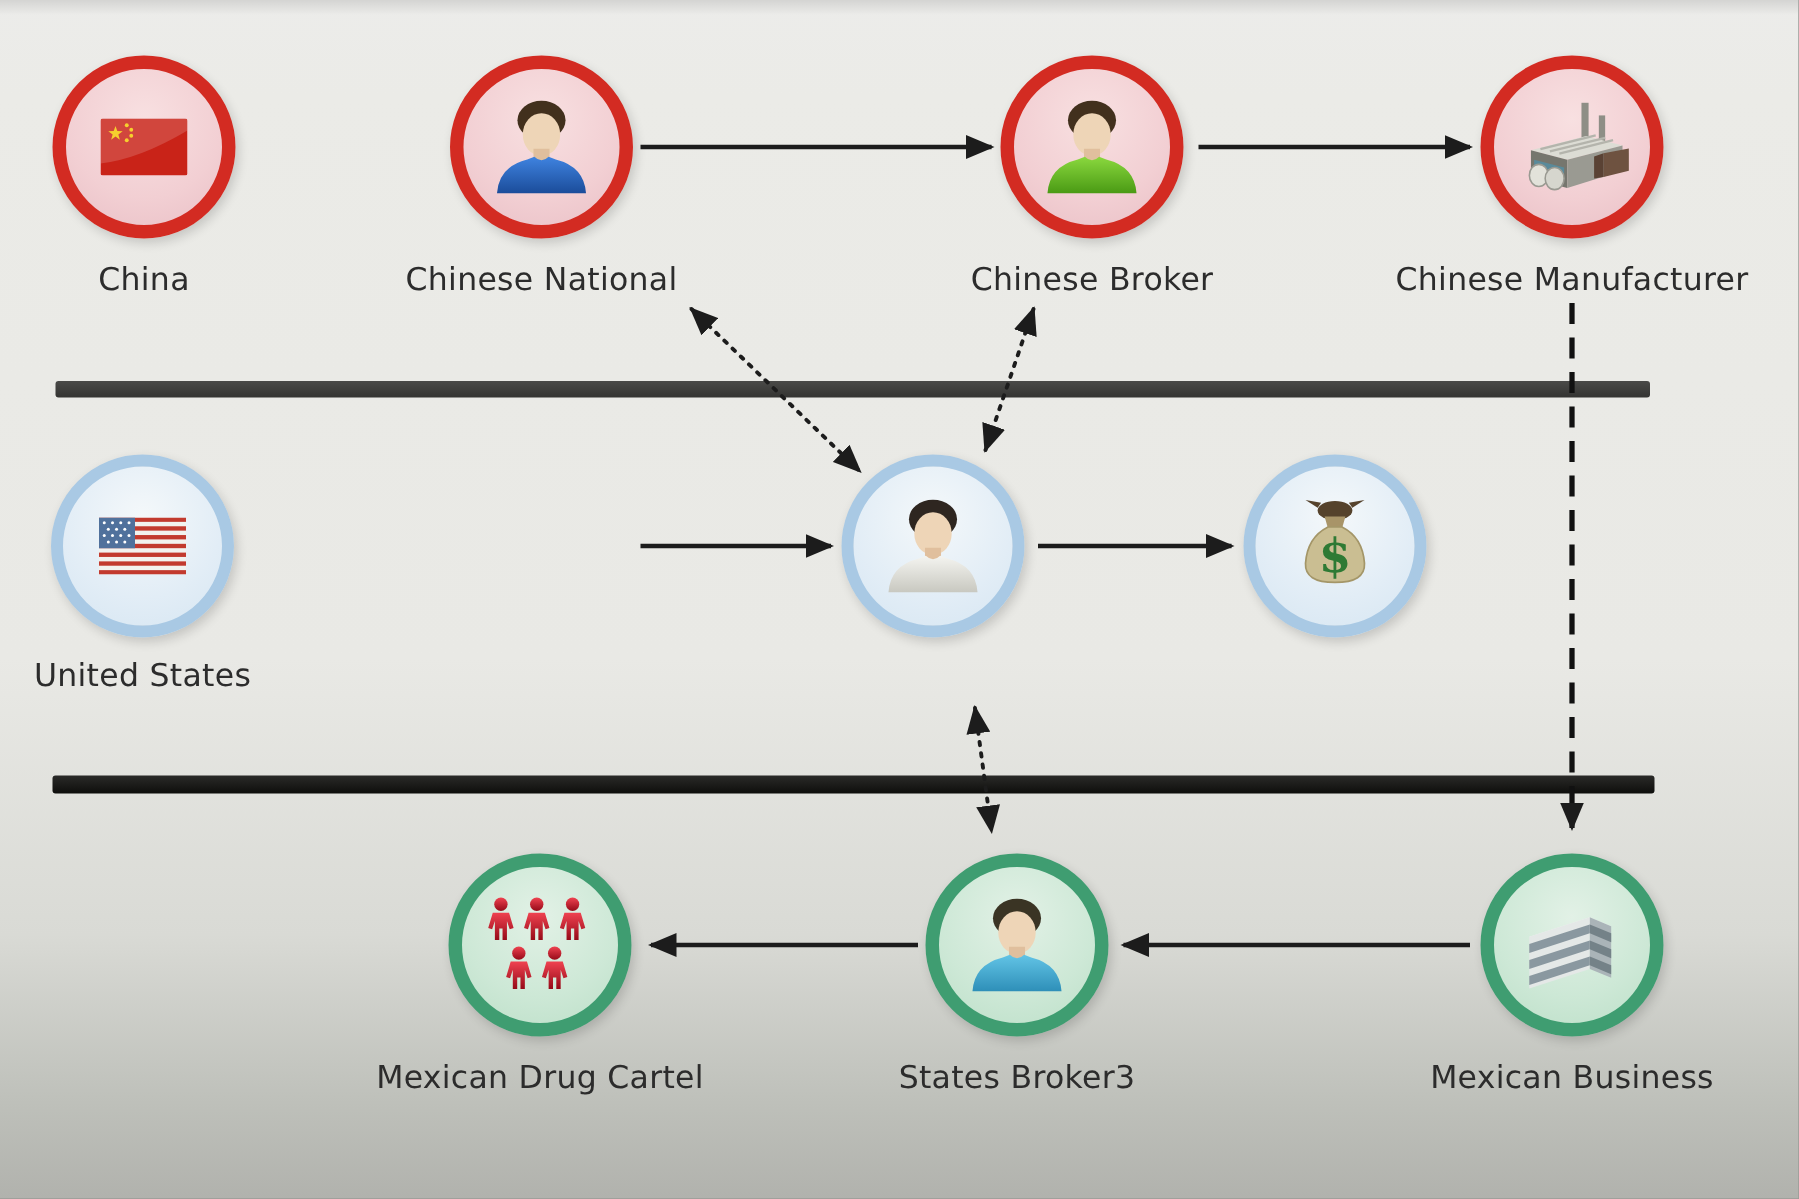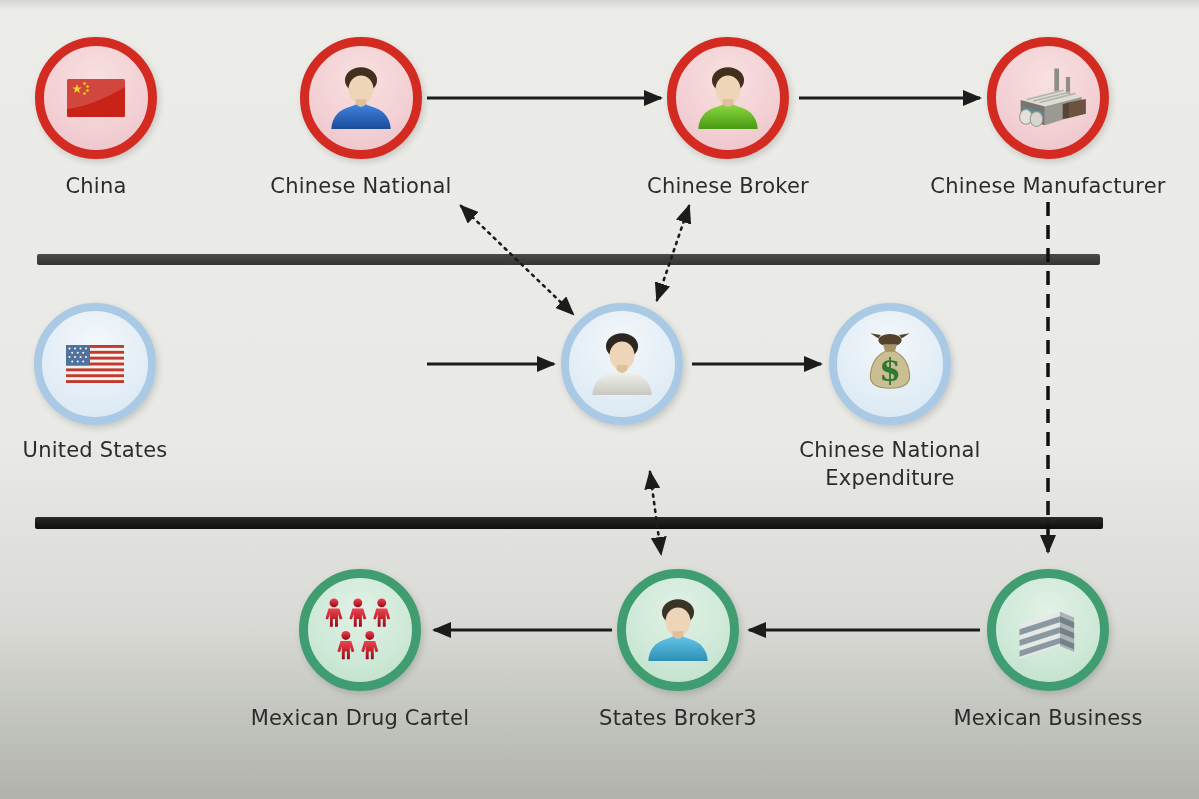--- a/index.html
+++ b/index.html
@@ -169,21 +169,20 @@
     <div class="node-circle ring-blue">
       <svg viewBox="0 0 64 64" width="74" height="74">
         <path d="M22,10 L15,5.5 L24,7 Z" fill="#55422c"></path>
         <path d="M42,10 L49,5.5 L40,7 Z" fill="#55422c"></path>
         <ellipse cx="32" cy="11.5" rx="10" ry="5.5" fill="#55422c"></ellipse>
         <polygon points="26,15 38,15 36,22 28,22" fill="#a89468"></polygon>
         <path d="M28,21 L36,21 Q48,27 49,42 Q49.5,53 32,53 Q14.5,53 15,42 Q16,27 28,21 Z" fill="#cabe92" stroke="#a49668" stroke-width="1"></path>
         <text x="32" y="47" font-size="27" font-weight="bold" fill="#2e7a34" text-anchor="middle" font-family="DejaVu Serif, serif">$</text>
       </svg>
     </div>
-    <div class="node-label" style="left:-44px;top:133px;width:210px;">Chinese National Expenditure</div>
   </div>
 
 
   <div class="node" style="left:299px;top:569px;">
     <div class="node-circle ring-green">
       <svg viewBox="0 0 70 60" width="76" height="66">
         <defs>
           <linearGradient id="crowdB" x1="0" y1="0" x2="0" y2="1">
             <stop offset="0" stop-color="#ef4250"></stop>
               <stop offset="1" stop-color="#960a18"></stop>

